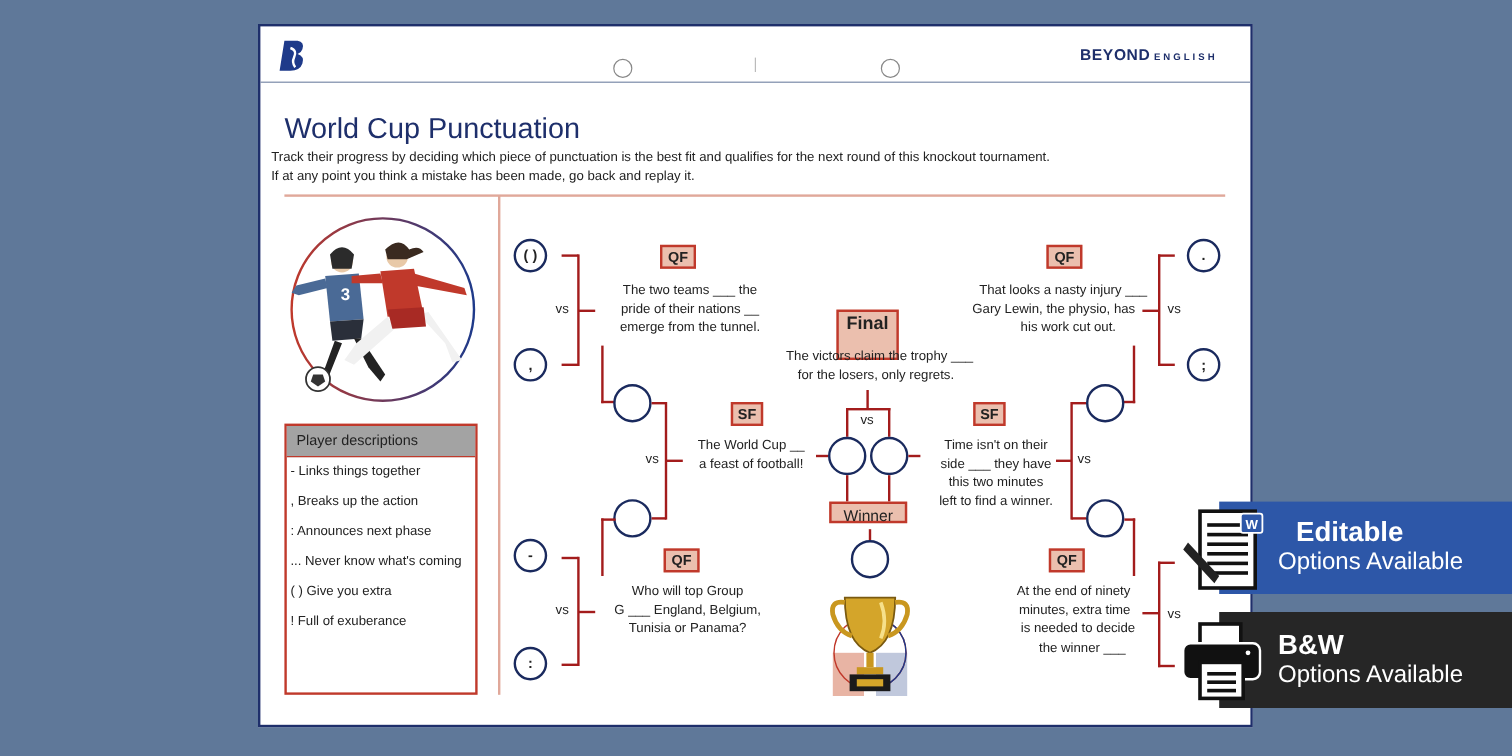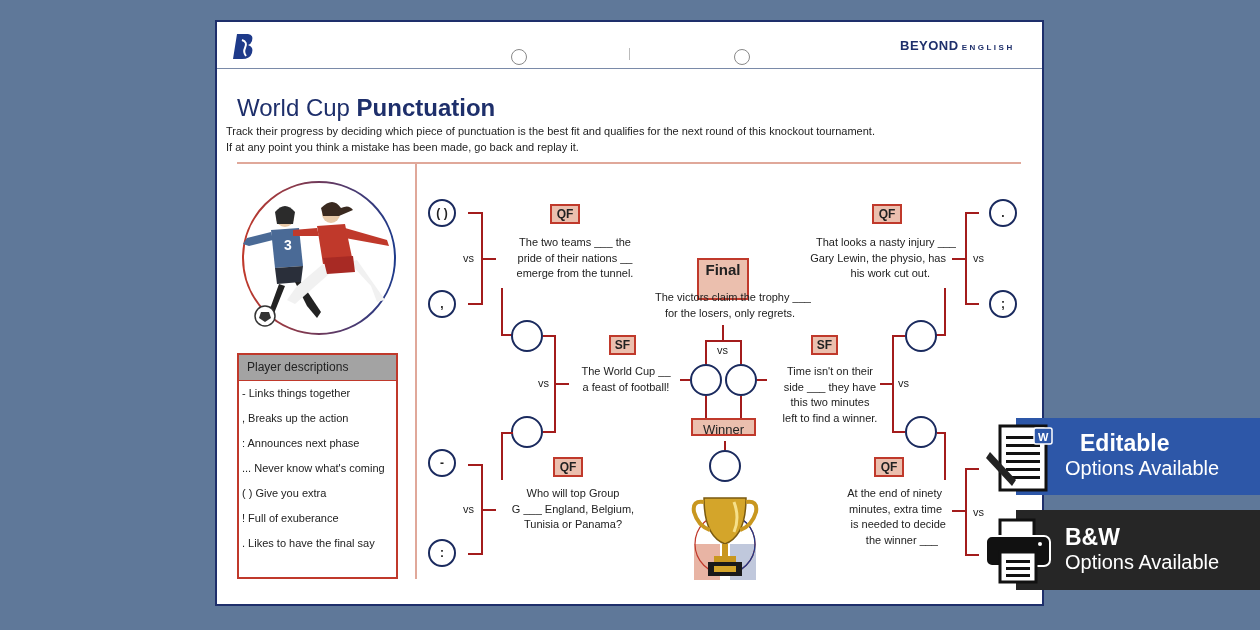--- a/index.html
+++ b/index.html
@@ -7,21 +7,21 @@
          font-family:"Liberation Sans", "DejaVu Sans", sans-serif; color:#1a1a1a; }
   .abs { position:absolute; }
   .page { left:215px; top:20px; width:829px; height:586px; background:#fff;
           border:2px solid #1e2f6b; box-sizing:border-box; }
   .header-line { left:217px; top:68px; width:825px; height:1px; background:#7a8aa8; }
   .logo { left:232px; top:32px; width:24px; height:28px; }
   .hole { width:14px; height:14px; border:1px solid #888; border-radius:50%; background:#fff; }
   .brand { left:900px; top:38px; font-size:13px; font-weight:bold; color:#1e2f6b; letter-spacing:0.5px; }
   .brand small { font-size:8px; letter-spacing:2.5px; margin-left:3px; }
   .title { left:237px; top:94px; font-size:24px; color:#1e2f6b; }
-  .title b { font-weight:bold; }
+  .title b { font-weight:normal; }
   .intro { left:226px; font-size:11px; color:#222; white-space:nowrap; }
   .rule-h { left:237px; top:162px; width:784px; height:2px; background:#e0a89a; }
   .rule-v { left:415px; top:163px; width:2px; height:416px; background:#e0a89a; }
   .player-img { left:237px; top:178px; width:162px; height:160px; }
   .desc-box { left:237px; top:353px; width:161px; height:226px; border:2px solid #c0392b; box-sizing:border-box; }
   .desc-head { background:#a3a3a3; border-bottom:1px solid #c0392b; height:25px; line-height:25px;
                padding-left:8px; font-size:12px; color:#222; }
   .desc-item { height:25px; line-height:25px; padding-left:3px; font-size:11px; color:#222; white-space:nowrap; }
   .circle { width:28px; height:28px; border:2px solid #1a2a5e; border-radius:50%; background:#fff;
             box-sizing:border-box; text-align:center; line-height:24px; font-size:12px; font-weight:bold; color:#222; }
@@ -95,21 +95,20 @@
 </svg>
 
 <div class="abs desc-box">
   <div class="desc-head">Player descriptions</div>
   <div class="desc-item">- Links things together</div>
   <div class="desc-item">, Breaks up the action</div>
   <div class="desc-item">: Announces next phase</div>
   <div class="desc-item">... Never know what's coming</div>
   <div class="desc-item">( ) Give you extra</div>
   <div class="desc-item">! Full of exuberance</div>
-  <div class="desc-item">. Likes to have the final say</div>
 </div>
 
 <div class="abs circle" style="left:428px;top:199px;">( )</div>
 <div class="abs circle" style="left:428px;top:290px;">,</div>
 <div class="abs line" style="left:468px;top:212px;width:14px;height:2px;"></div>
 <div class="abs line" style="left:468px;top:303px;width:14px;height:2px;"></div>
 <div class="abs line" style="left:481px;top:212px;width:2px;height:93px;"></div>
 <div class="abs line" style="left:482px;top:258px;width:14px;height:2px;"></div>
 <div class="abs vs" style="left:463px;top:252px;">vs</div>
 <div class="abs tag" style="left:550px;top:204px;width:30px;height:20px;line-height:16px;font-size:12px;">QF</div>

